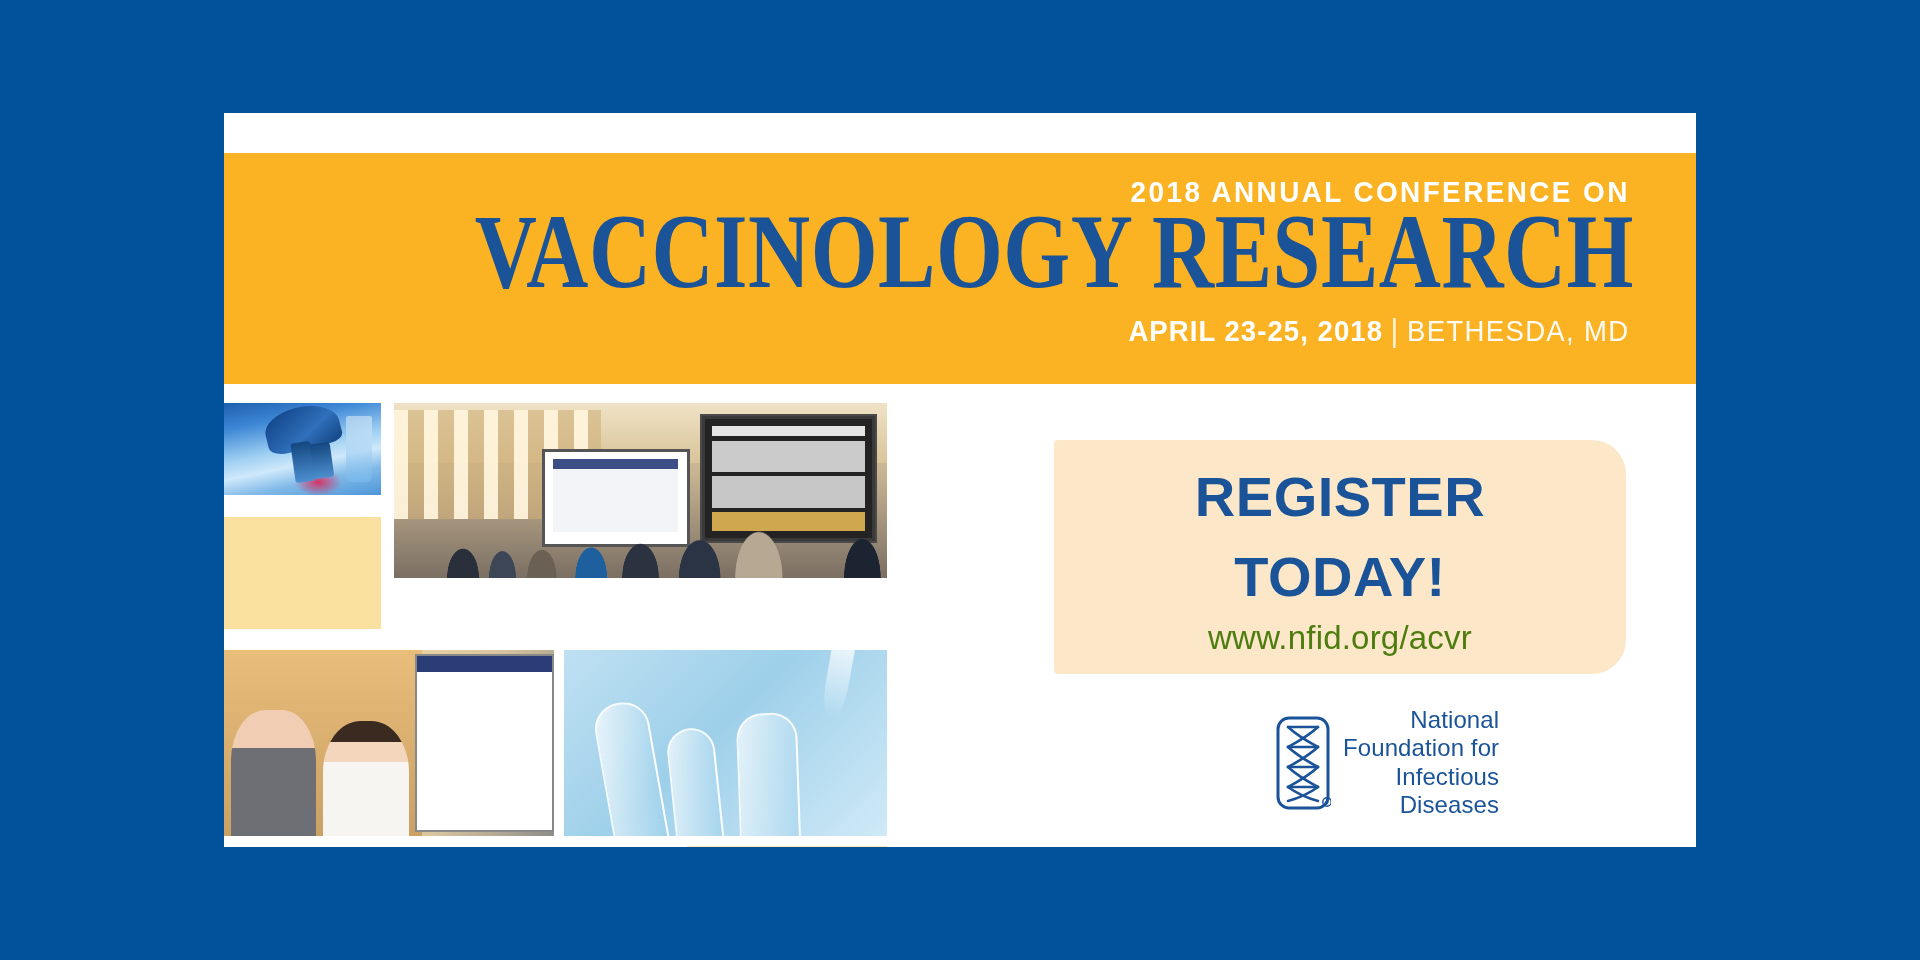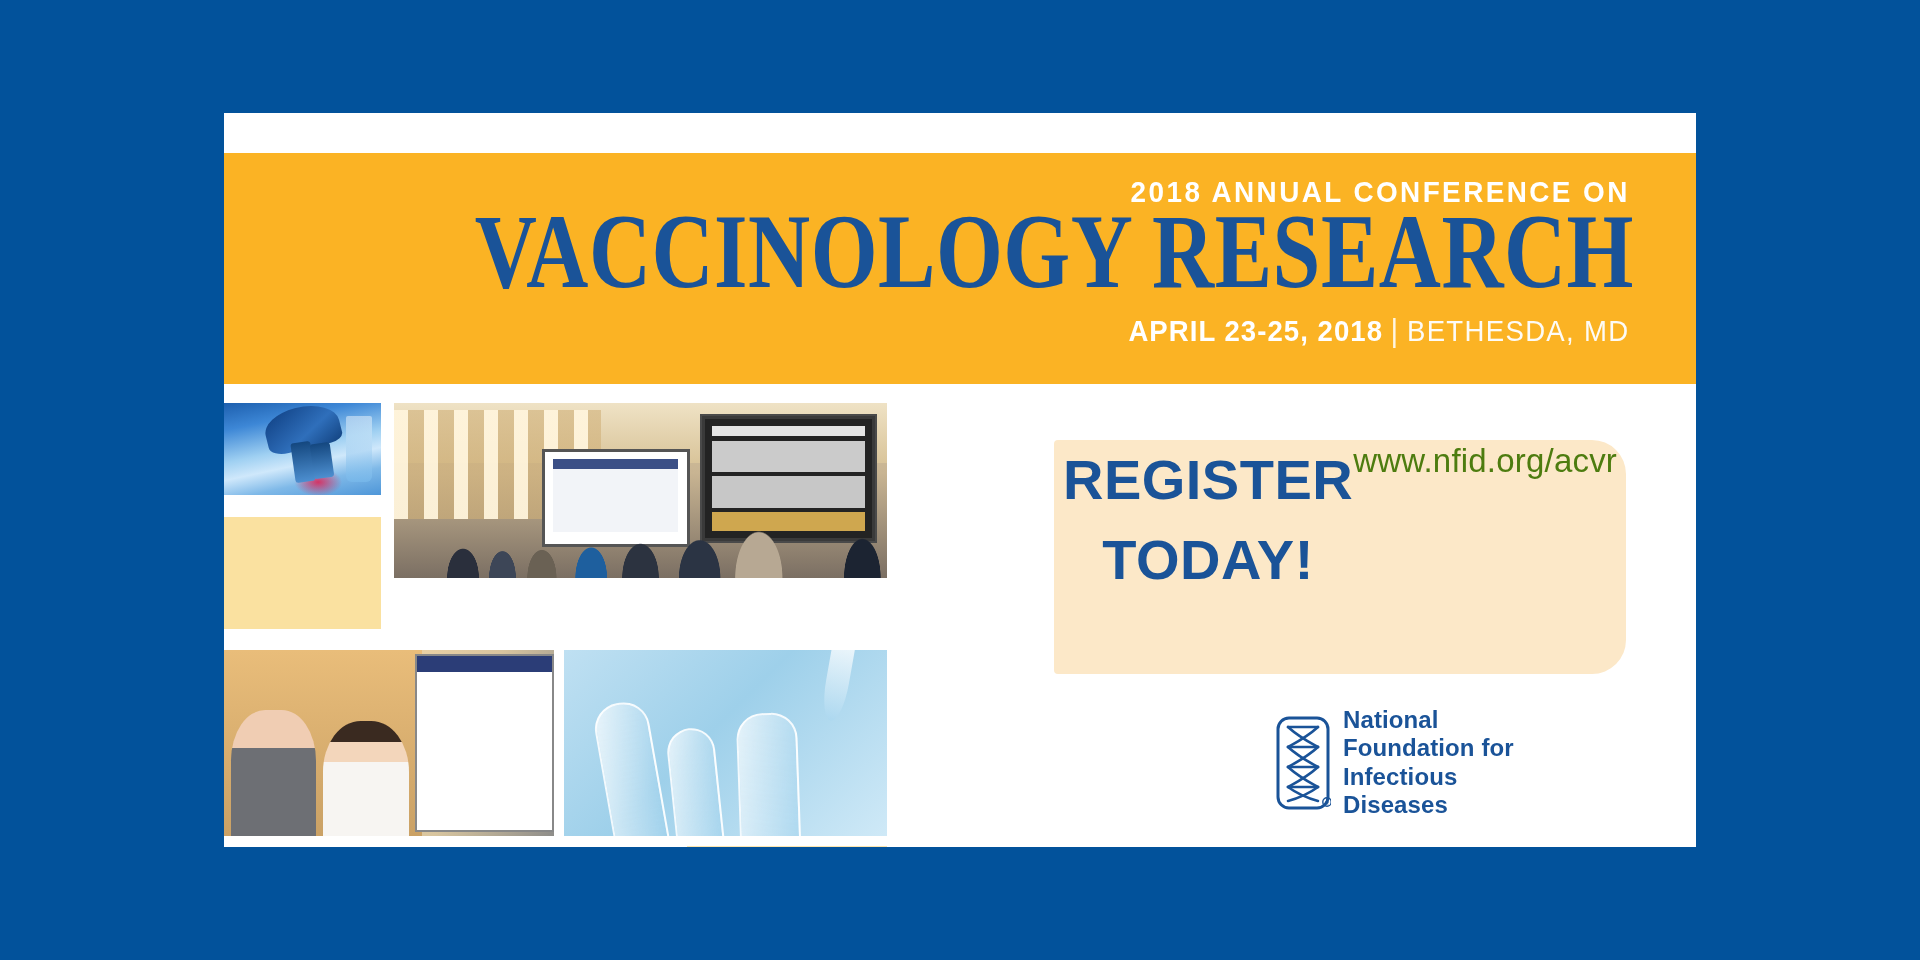--- a/index.html
+++ b/index.html
@@ -298,22 +298,22 @@
 
   #register-panel {
     position: absolute;
     left: 167px;
     top: 56px;
     width: 572px;
     height: 234px;
     background: #FCE8C8;
     border-radius: 4px 34px 34px 4px;
     display: flex;
-    flex-direction: row;
-    align-items: flex-start;
+    flex-direction: column;
+    align-items: center;
     justify-content: center;
   }
   #register-headline {
     color: #1A5398;
     font-size: 56px;
     font-weight: 700;
     letter-spacing: 0.5px;
     line-height: 1.42;
     text-align: center;
     white-space: pre-line;
@@ -336,24 +336,25 @@
     gap: 12px;
   }
   #nfid-mark {
     width: 56px;
     height: 96px;
     flex: none;
   }
   #nfid-wordmark {
     color: #1A5398;
     font-size: 24px;
-    font-weight: 700;
+    font-weight: 400;
     line-height: 1.18;
     letter-spacing: 0.1px;
     white-space: pre-line;
+    text-align: right;
   }
 </style>
 </head>
 <body>
 
 <div id="banner-card">
 
   <div id="header-band">
 
     <div id="eyebrow-line">2018 ANNUAL CONFERENCE ON</div>

